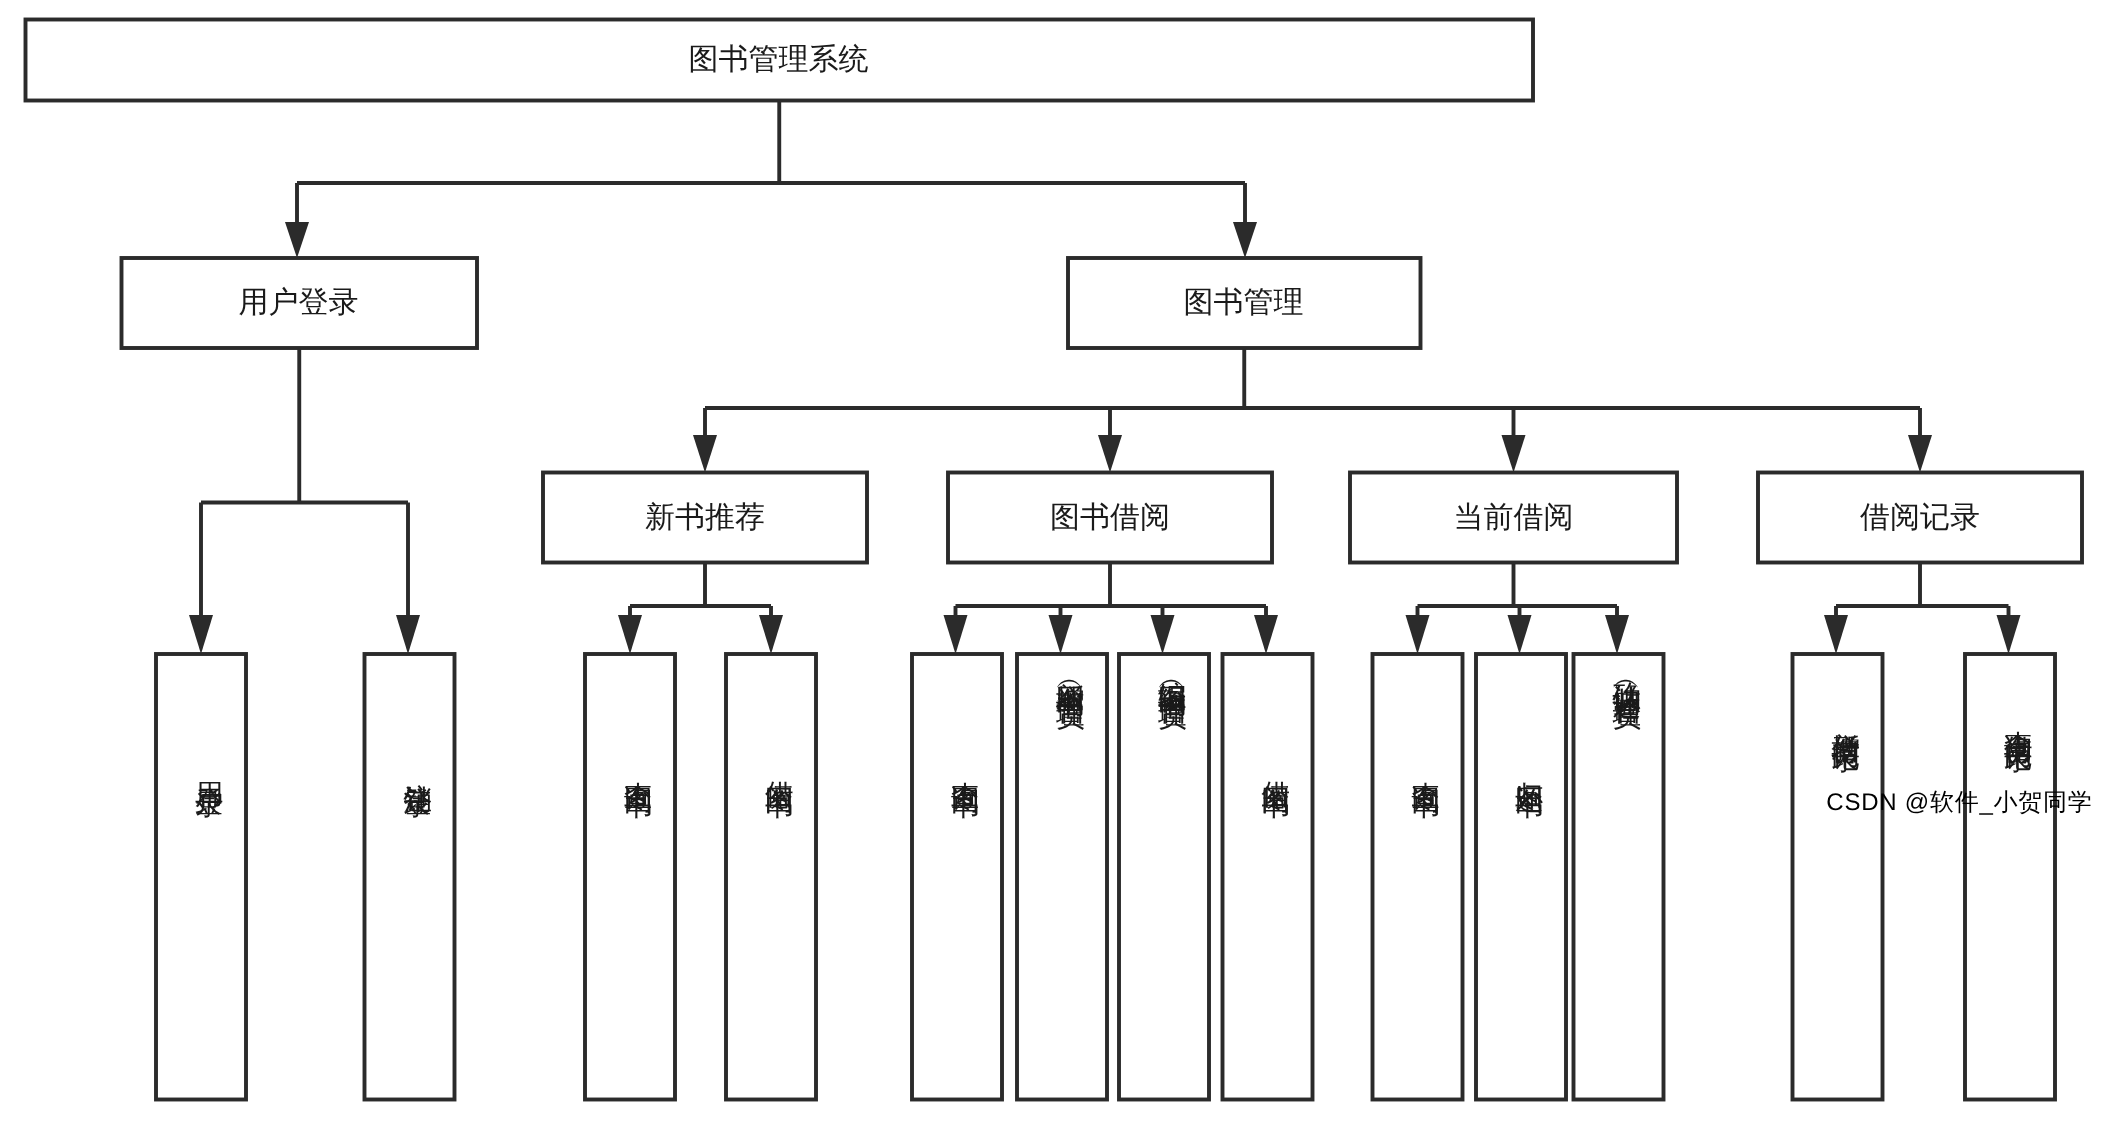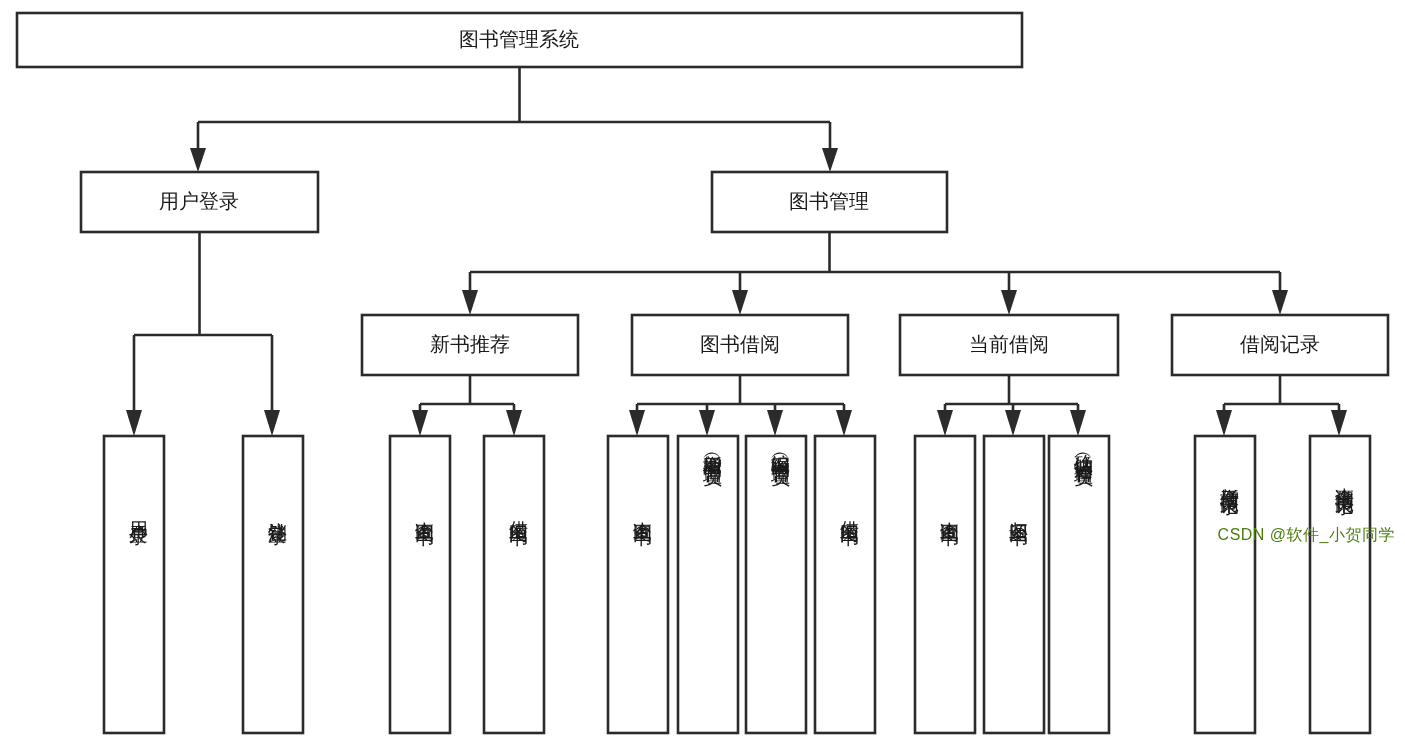--- a/index.html
+++ b/index.html
@@ -55,21 +55,21 @@
     text-anchor: middle;
     writing-mode: vertical-rl;
     letter-spacing: 2px;
   }
   .watermark {
     position: absolute;
     right: 10px;
     bottom: 3px;
     font-family: "Liberation Sans", "DejaVu Sans", sans-serif;
     font-size: 16px;
-    color: #4d7c0f;
+    color: #000000;
     white-space: nowrap;
     letter-spacing: 0.5px;
   }
 </style>
 </head>
 <body>
 
 <div id="diagram-root">
 
   <svg class="flow" viewBox="0 0 1405 747">

